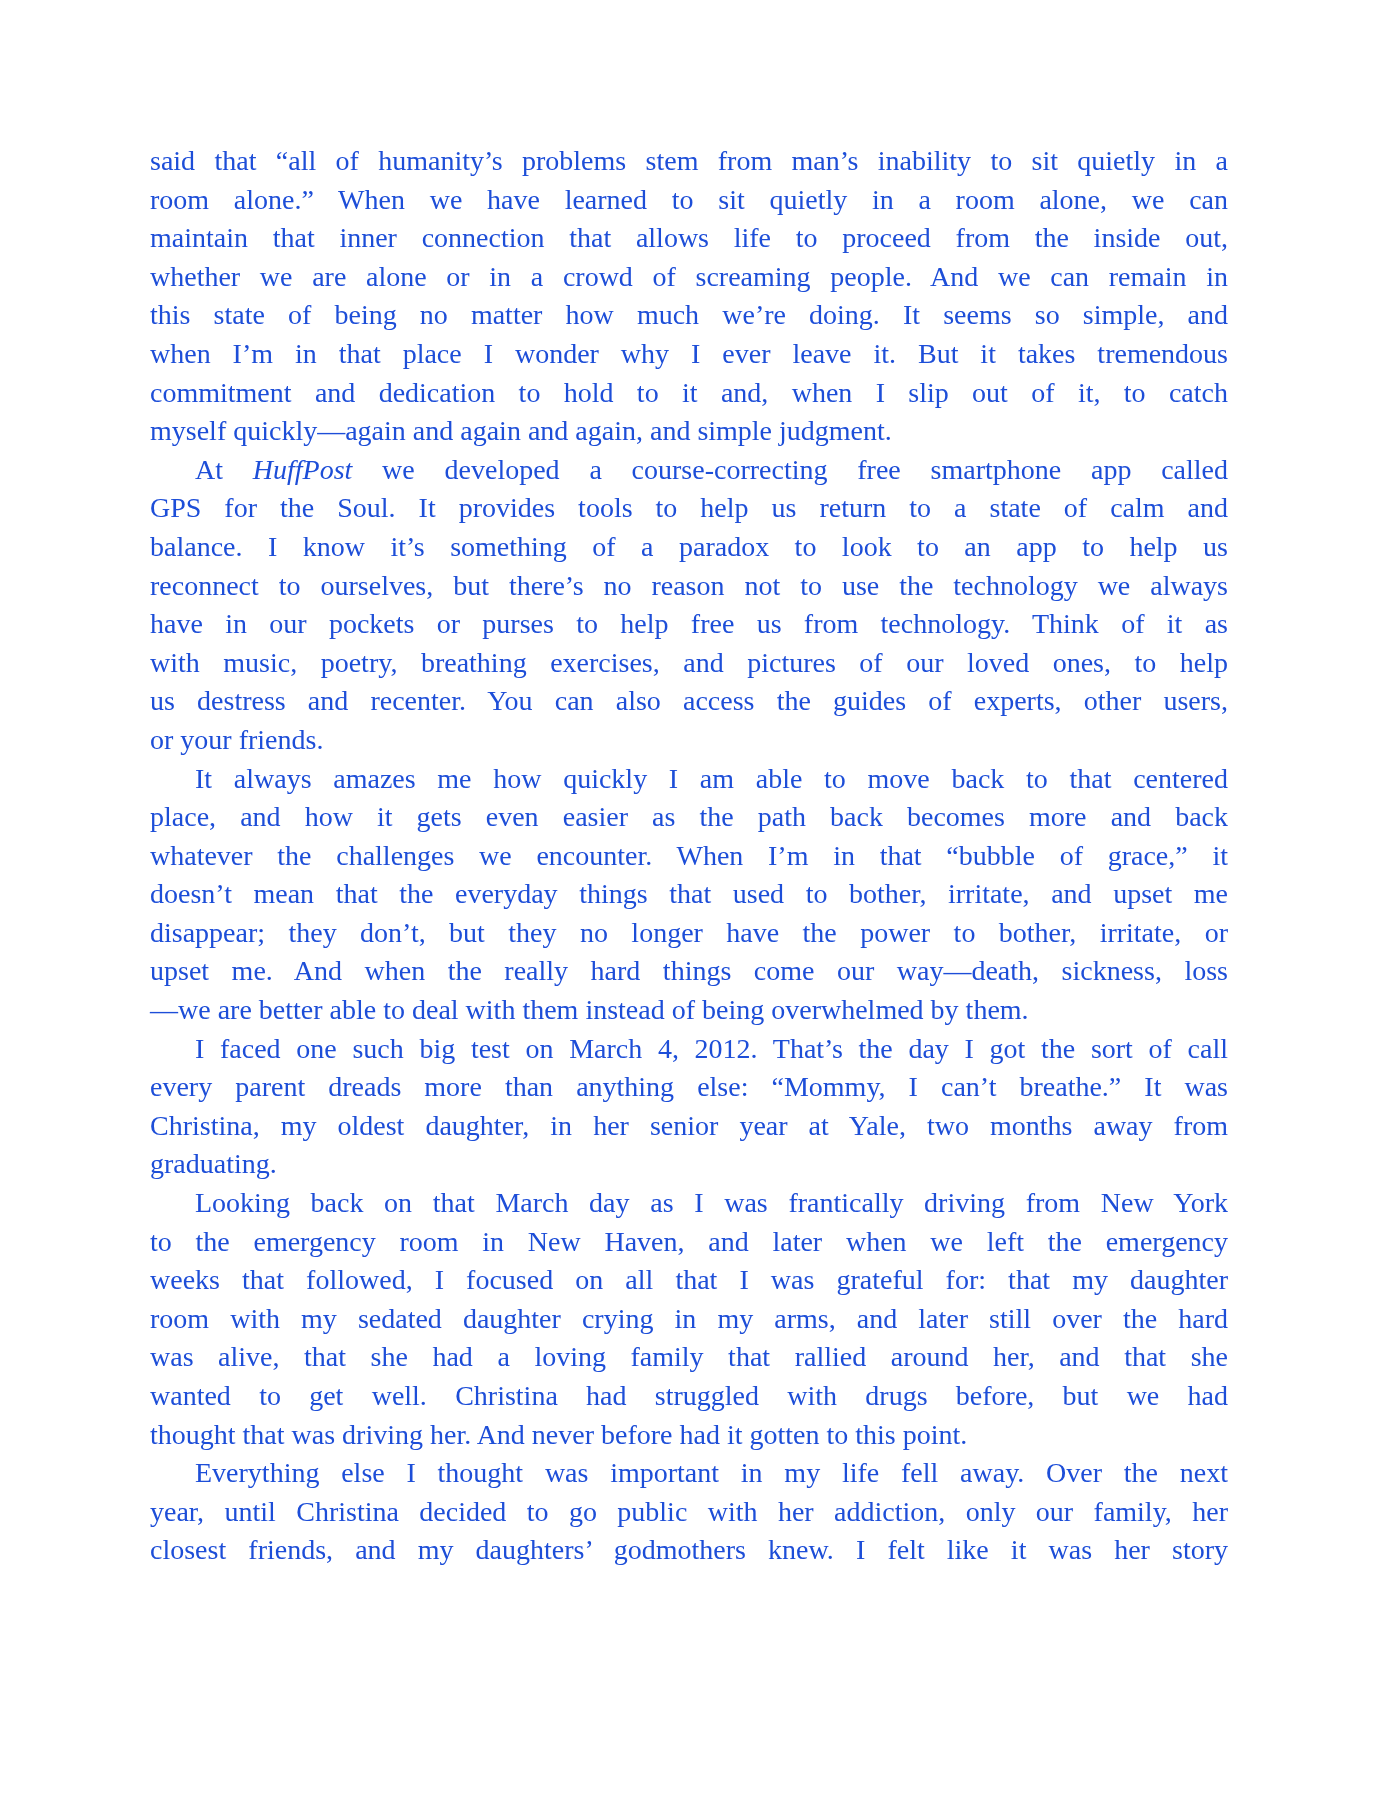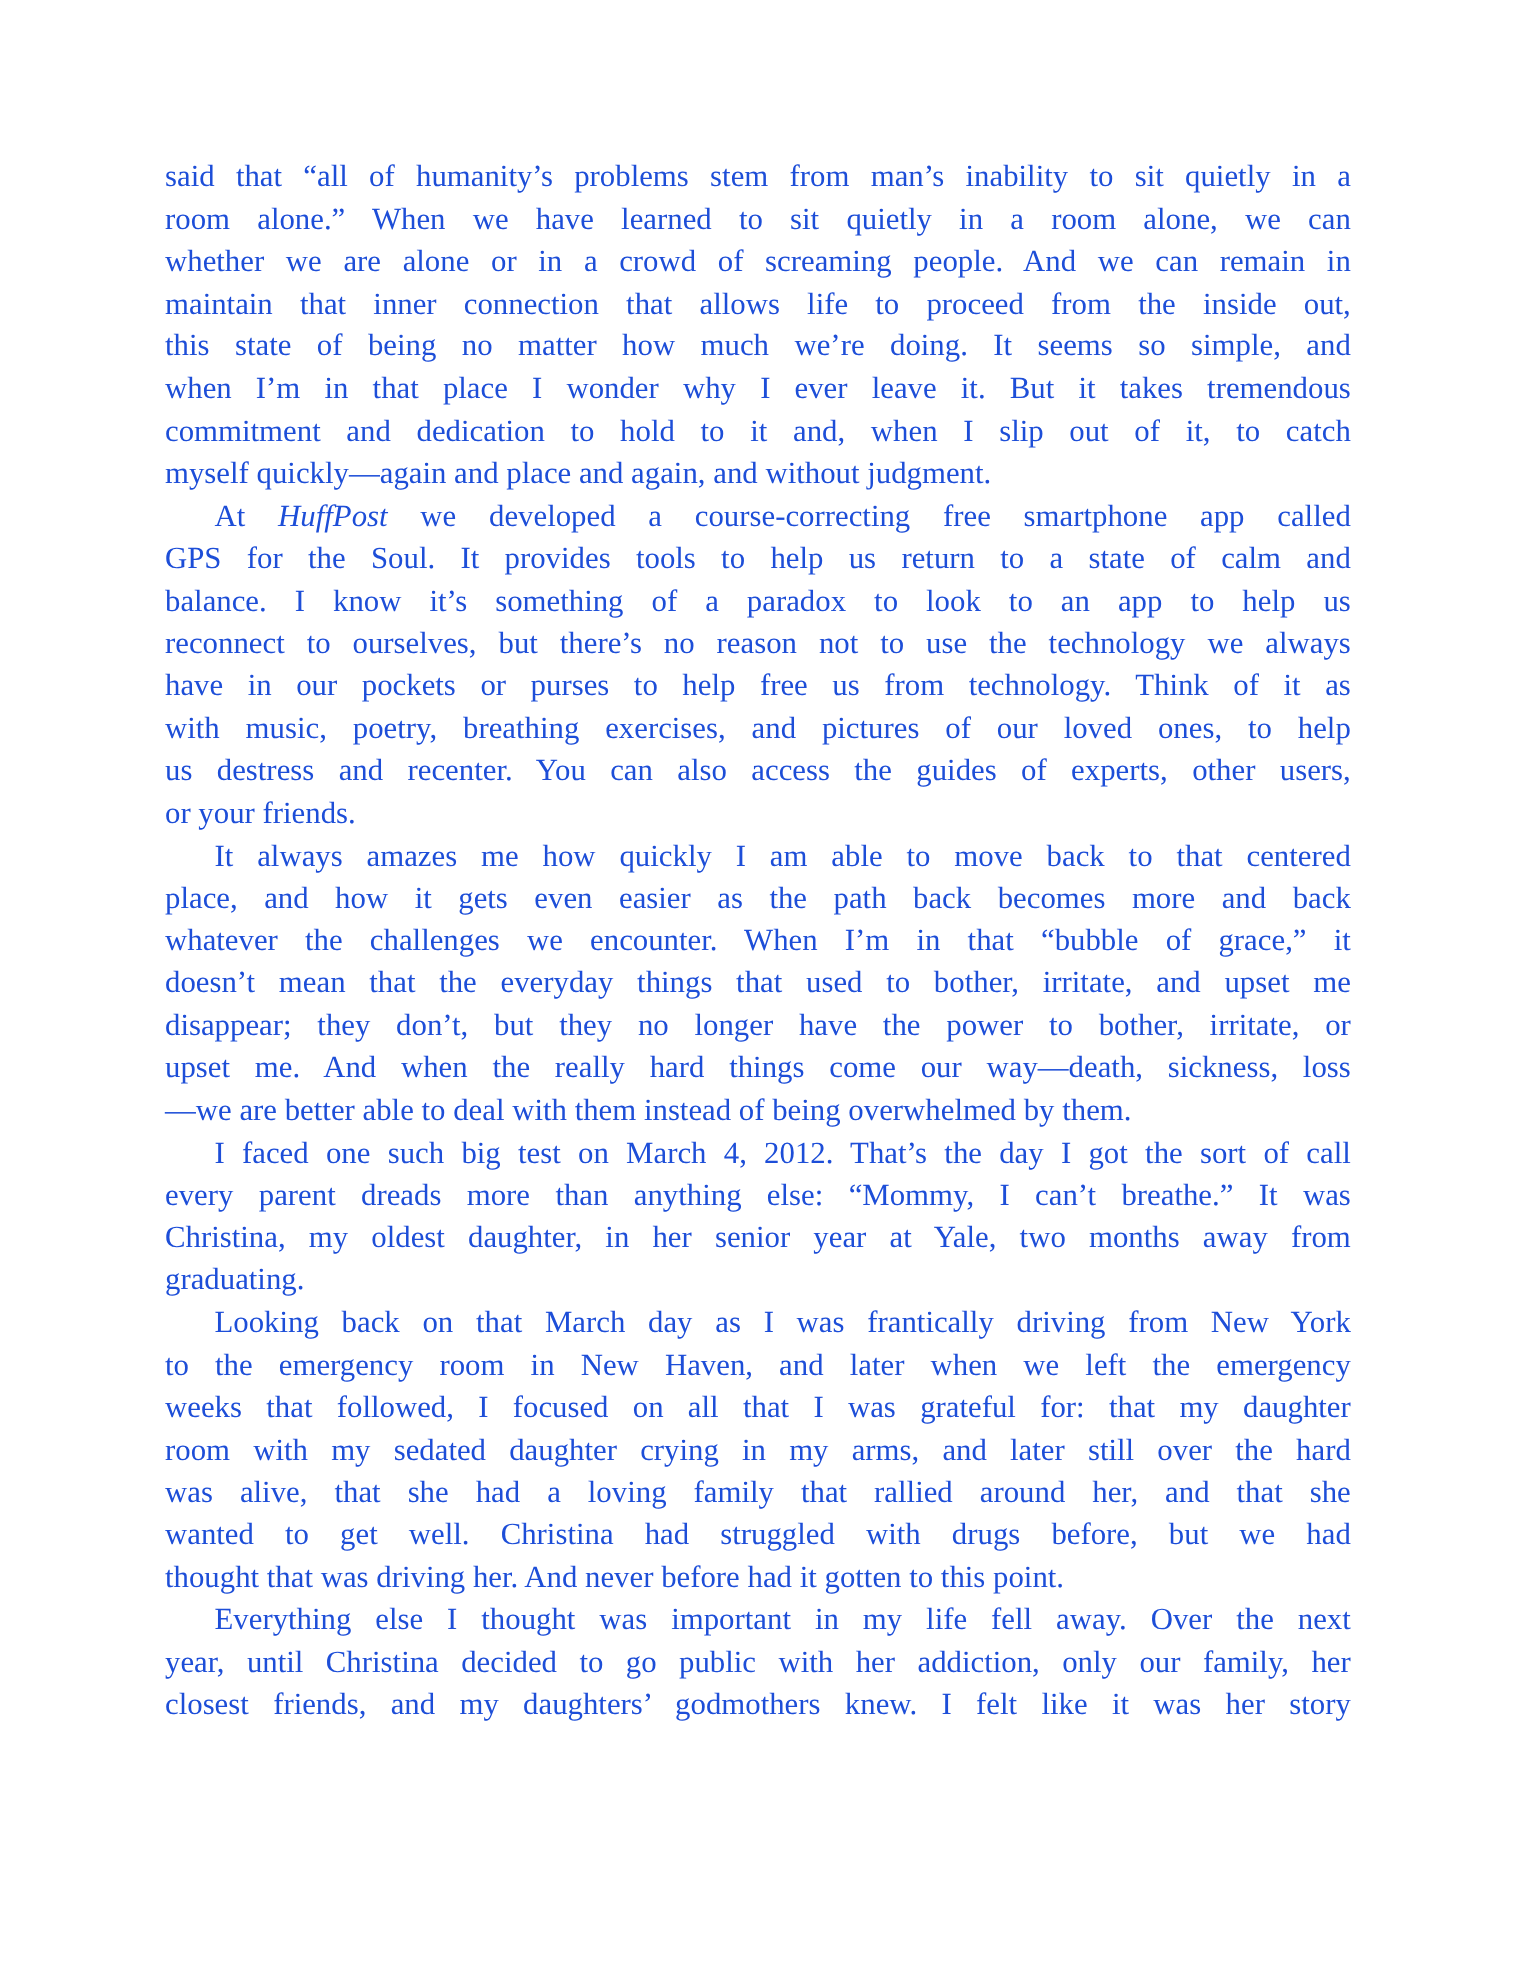--- a/index.html
+++ b/index.html
@@ -45,26 +45,26 @@
   }
 </style>
 </head>
 <body>
 
 <div class="page">
   <div class="text-block">
       <div class="paragraph">
         <div class="line"><span>said that “all of humanity’s problems stem from man’s inability to sit quietly in a</span></div>
         <div class="line"><span>room alone.” When we have learned to sit quietly in a room alone, we can</span></div>
+        <div class="line"><span>maintain that inner connection that allows life to proceed from the inside out,</span></div>
         <div class="line"><span>whether we are alone or in a crowd of screaming people. And we can remain in</span></div>
-        <div class="line"><span>maintain that inner connection that allows life to proceed from the inside out,</span></div>
         <div class="line"><span>this state of being no matter how much we’re doing. It seems so simple, and</span></div>
         <div class="line"><span>when I’m in that place I wonder why I ever leave it. But it takes tremendous</span></div>
         <div class="line"><span>commitment and dedication to hold to it and, when I slip out of it, to catch</span></div>
-        <div class="line para-end"><span>myself quickly—again and place and again, and without judgment.</span></div>
+        <div class="line para-end"><span>myself quickly—again and again and again, and simple judgment.</span></div>
       </div>
       <div class="paragraph">
         <div class="line indent"><span>At </span><span class="italic">HuffPost</span><span> we developed a course-correcting free smartphone app called</span></div>
         <div class="line"><span>GPS for the Soul. It provides tools to help us return to a state of calm and</span></div>
         <div class="line"><span>balance. I know it’s something of a paradox to look to an app to help us</span></div>
         <div class="line"><span>reconnect to ourselves, but there’s no reason not to use the technology we always</span></div>
         <div class="line"><span>have in our pockets or purses to help free us from technology. Think of it as</span></div>
         <div class="line"><span>with music, poetry, breathing exercises, and pictures of our loved ones, to help</span></div>
         <div class="line"><span>us destress and recenter. You can also access the guides of experts, other users,</span></div>
         <div class="line para-end"><span>or your friends.</span></div>

